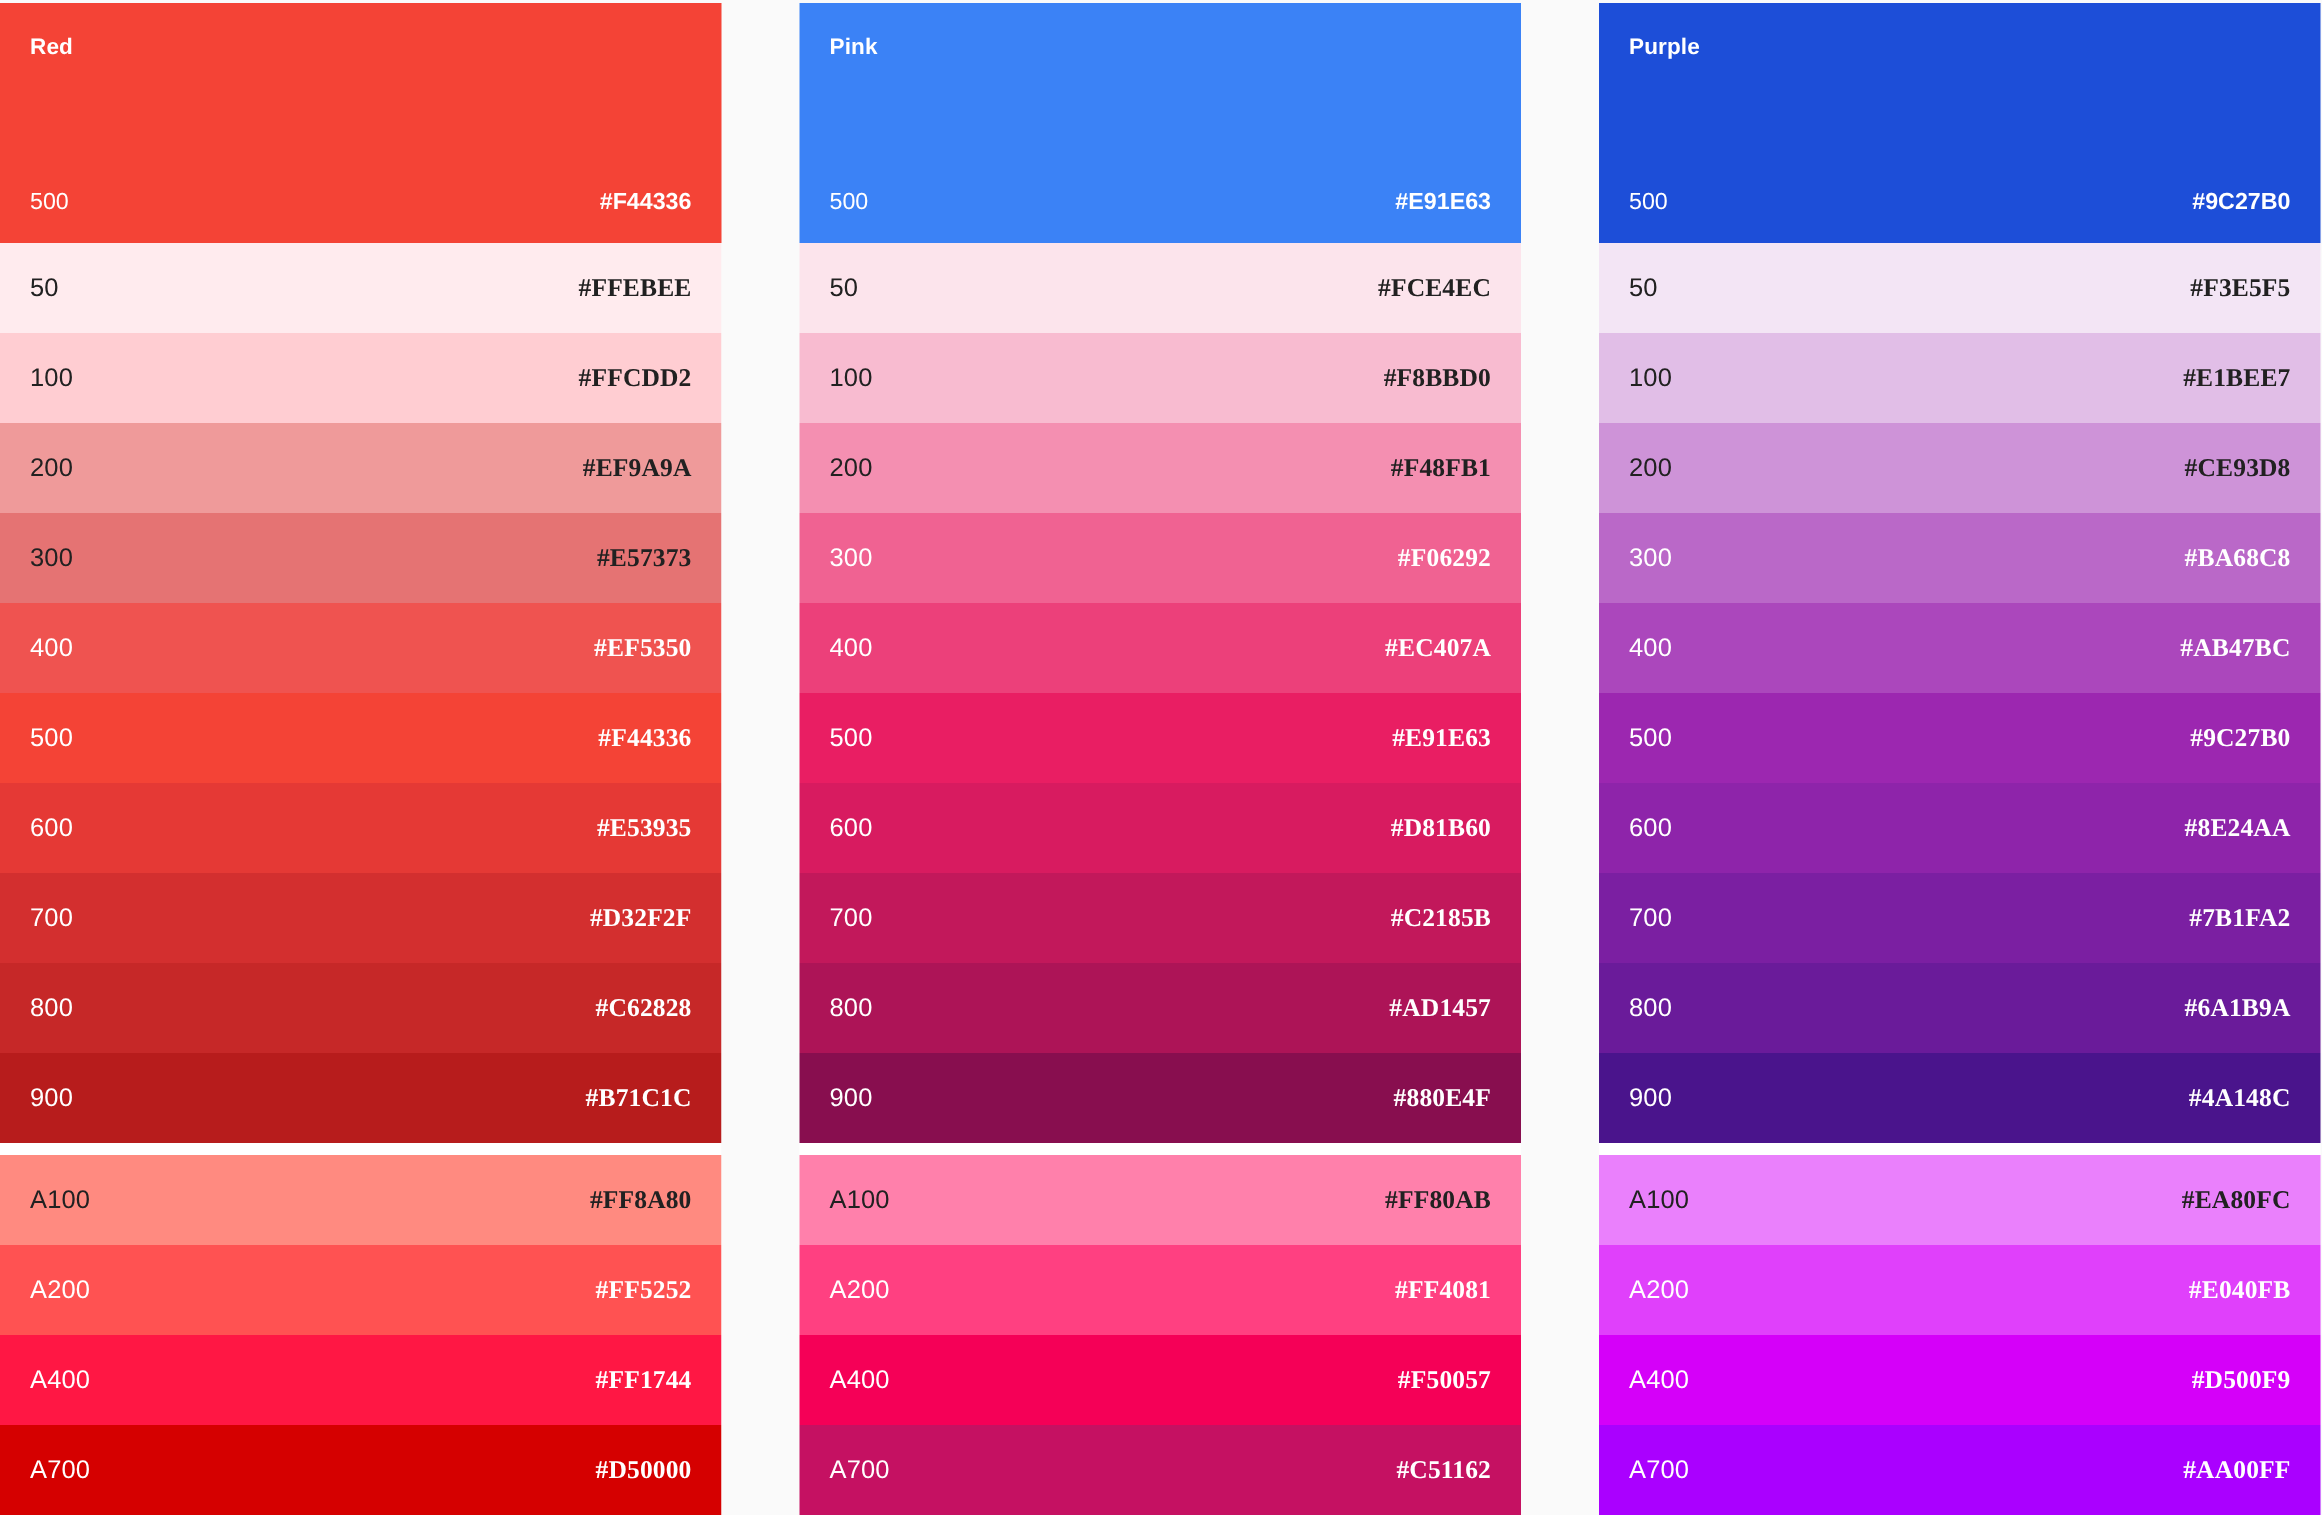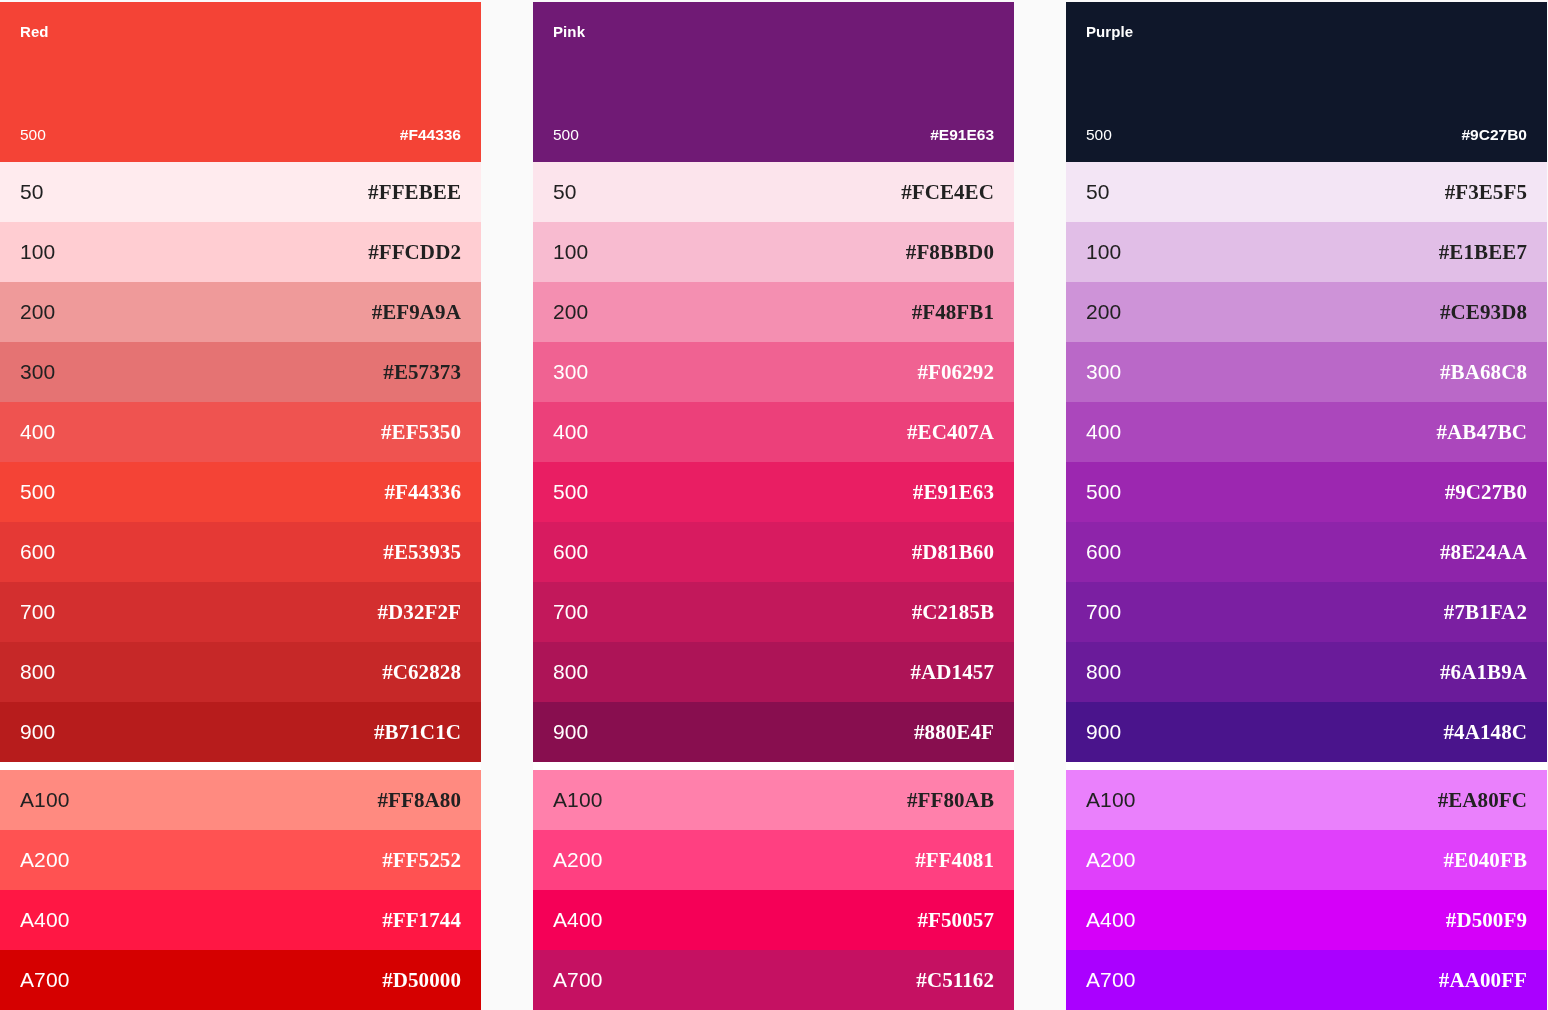--- a/index.html
+++ b/index.html
@@ -66,21 +66,21 @@
 
   
   .shade-row {
     height: 60px;
     flex: 0 0 60px;
     box-sizing: border-box;
     padding: 0 20px;
     display: flex;
     align-items: center;
     justify-content: space-between;
-    font-size: 21px;
+    font-size: 17px;
     line-height: 20px;
   }
   .shade-row .shade-name {
     letter-spacing: 0.1px;
   }
   .shade-row .hex-value {
     font-weight: bold;
     letter-spacing: 0.1px;
     font-family: Liberation Serif, serif;
   }
@@ -161,21 +161,21 @@
         <span class="shade-name">A400</span>
         <span class="hex-value">#FF1744</span>
       </div>
       <div class="shade-row tone-light" style="background: rgb(213, 0, 0);">
         <span class="shade-name">A700</span>
         <span class="hex-value">#D50000</span>
       </div>
     </div>
     <div class="column-gutter"></div>
     <div class="palette-column">
-      <div class="palette-header tone-light" style="background: #701a75;">
+      <div class="palette-header tone-light" style="background: #3b82f6;">
         <div class="palette-name">Pink</div>
         <div class="header-row">
           <span class="shade-name">500</span>
           <span class="hex-value">#E91E63</span>
         </div>
       </div>
       <div class="shade-row tone-dark" style="background: rgb(252, 228, 236);">
         <span class="shade-name">50</span>
         <span class="hex-value">#FCE4EC</span>
       </div>
@@ -228,21 +228,21 @@
         <span class="shade-name">A400</span>
         <span class="hex-value">#F50057</span>
       </div>
       <div class="shade-row tone-light" style="background: rgb(197, 17, 98);">
         <span class="shade-name">A700</span>
         <span class="hex-value">#C51162</span>
       </div>
     </div>
     <div class="column-gutter"></div>
     <div class="palette-column">
-      <div class="palette-header tone-light" style="background: #0f172a;">
+      <div class="palette-header tone-light" style="background: #1d4ed8;">
         <div class="palette-name">Purple</div>
         <div class="header-row">
           <span class="shade-name">500</span>
           <span class="hex-value">#9C27B0</span>
         </div>
       </div>
       <div class="shade-row tone-dark" style="background: rgb(243, 229, 245);">
         <span class="shade-name">50</span>
         <span class="hex-value">#F3E5F5</span>
       </div>

